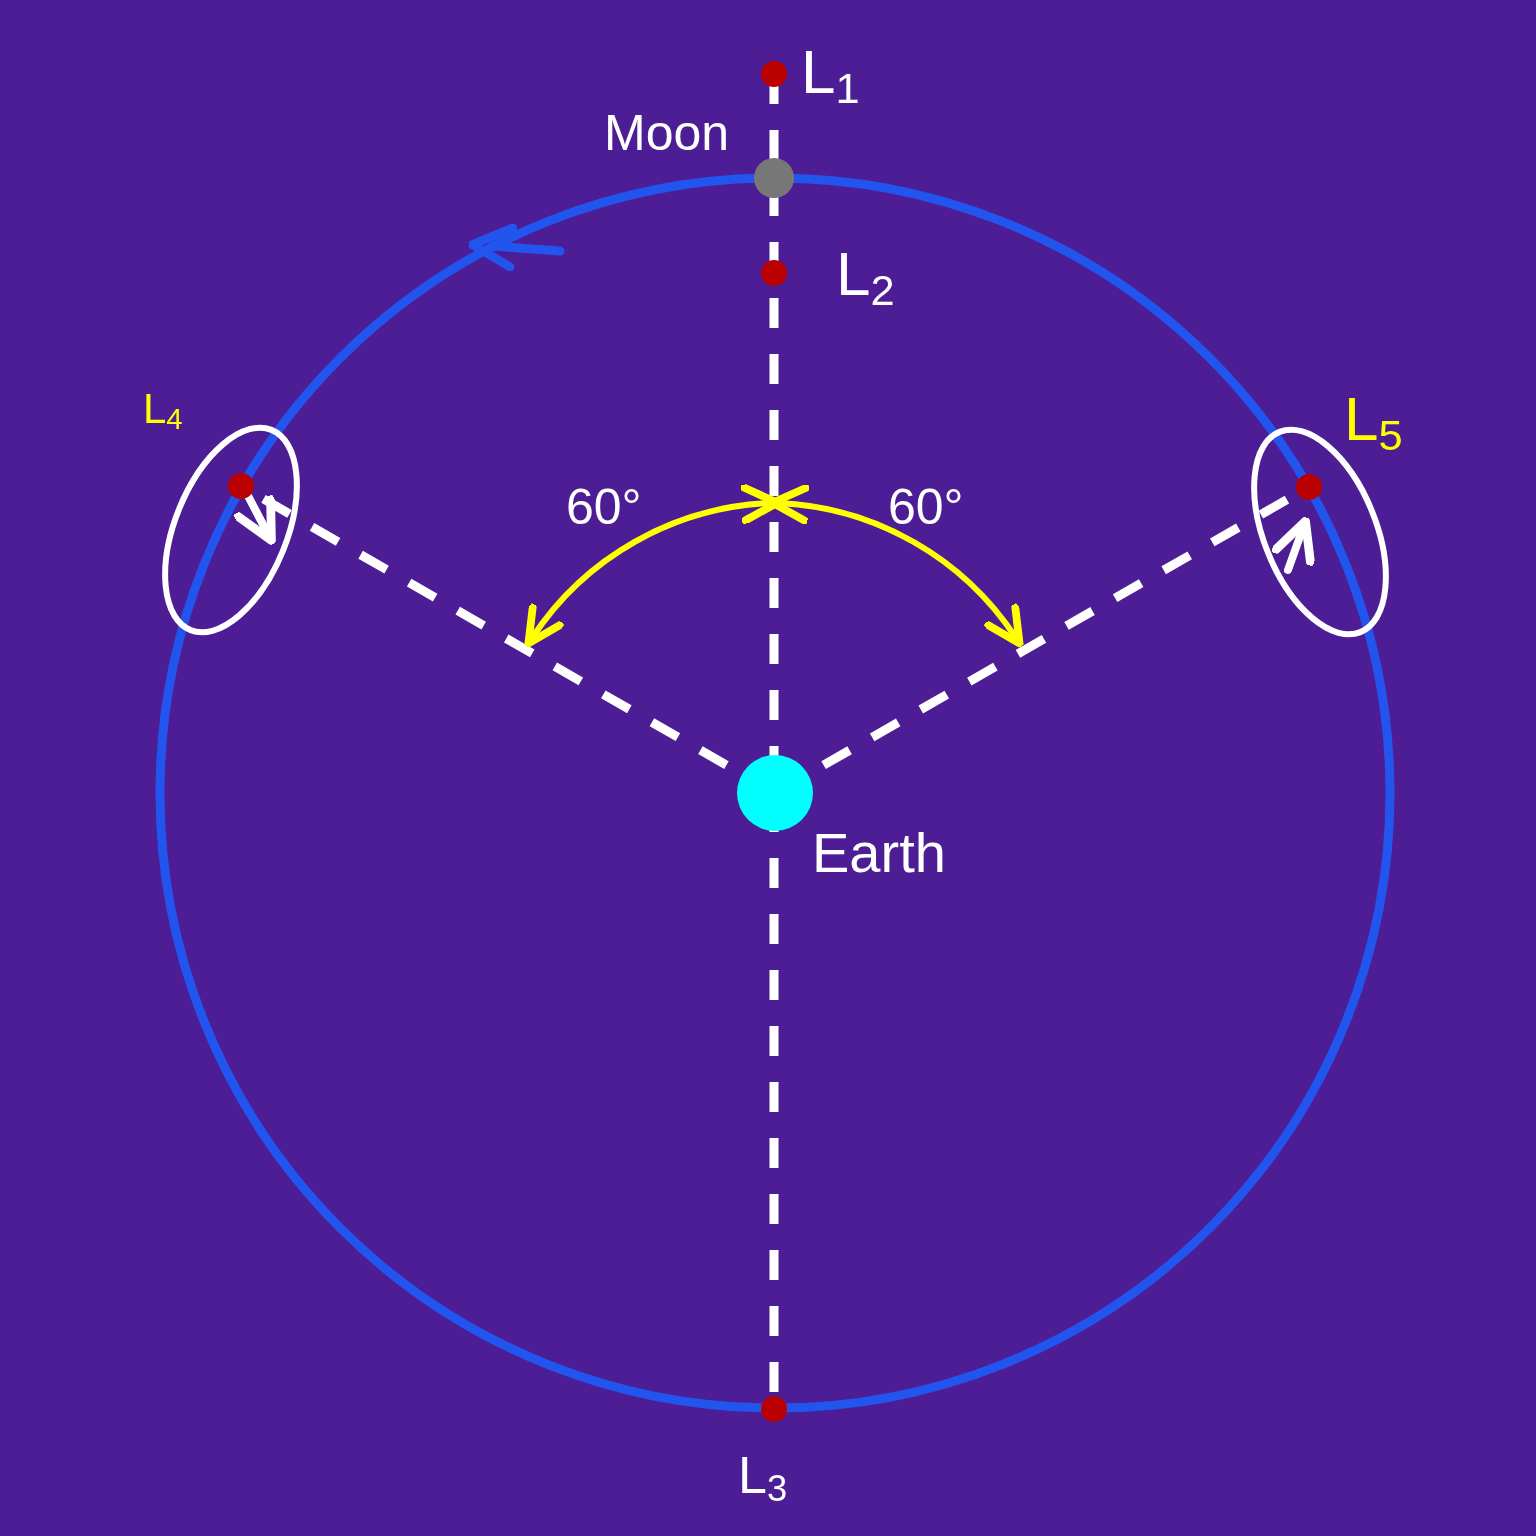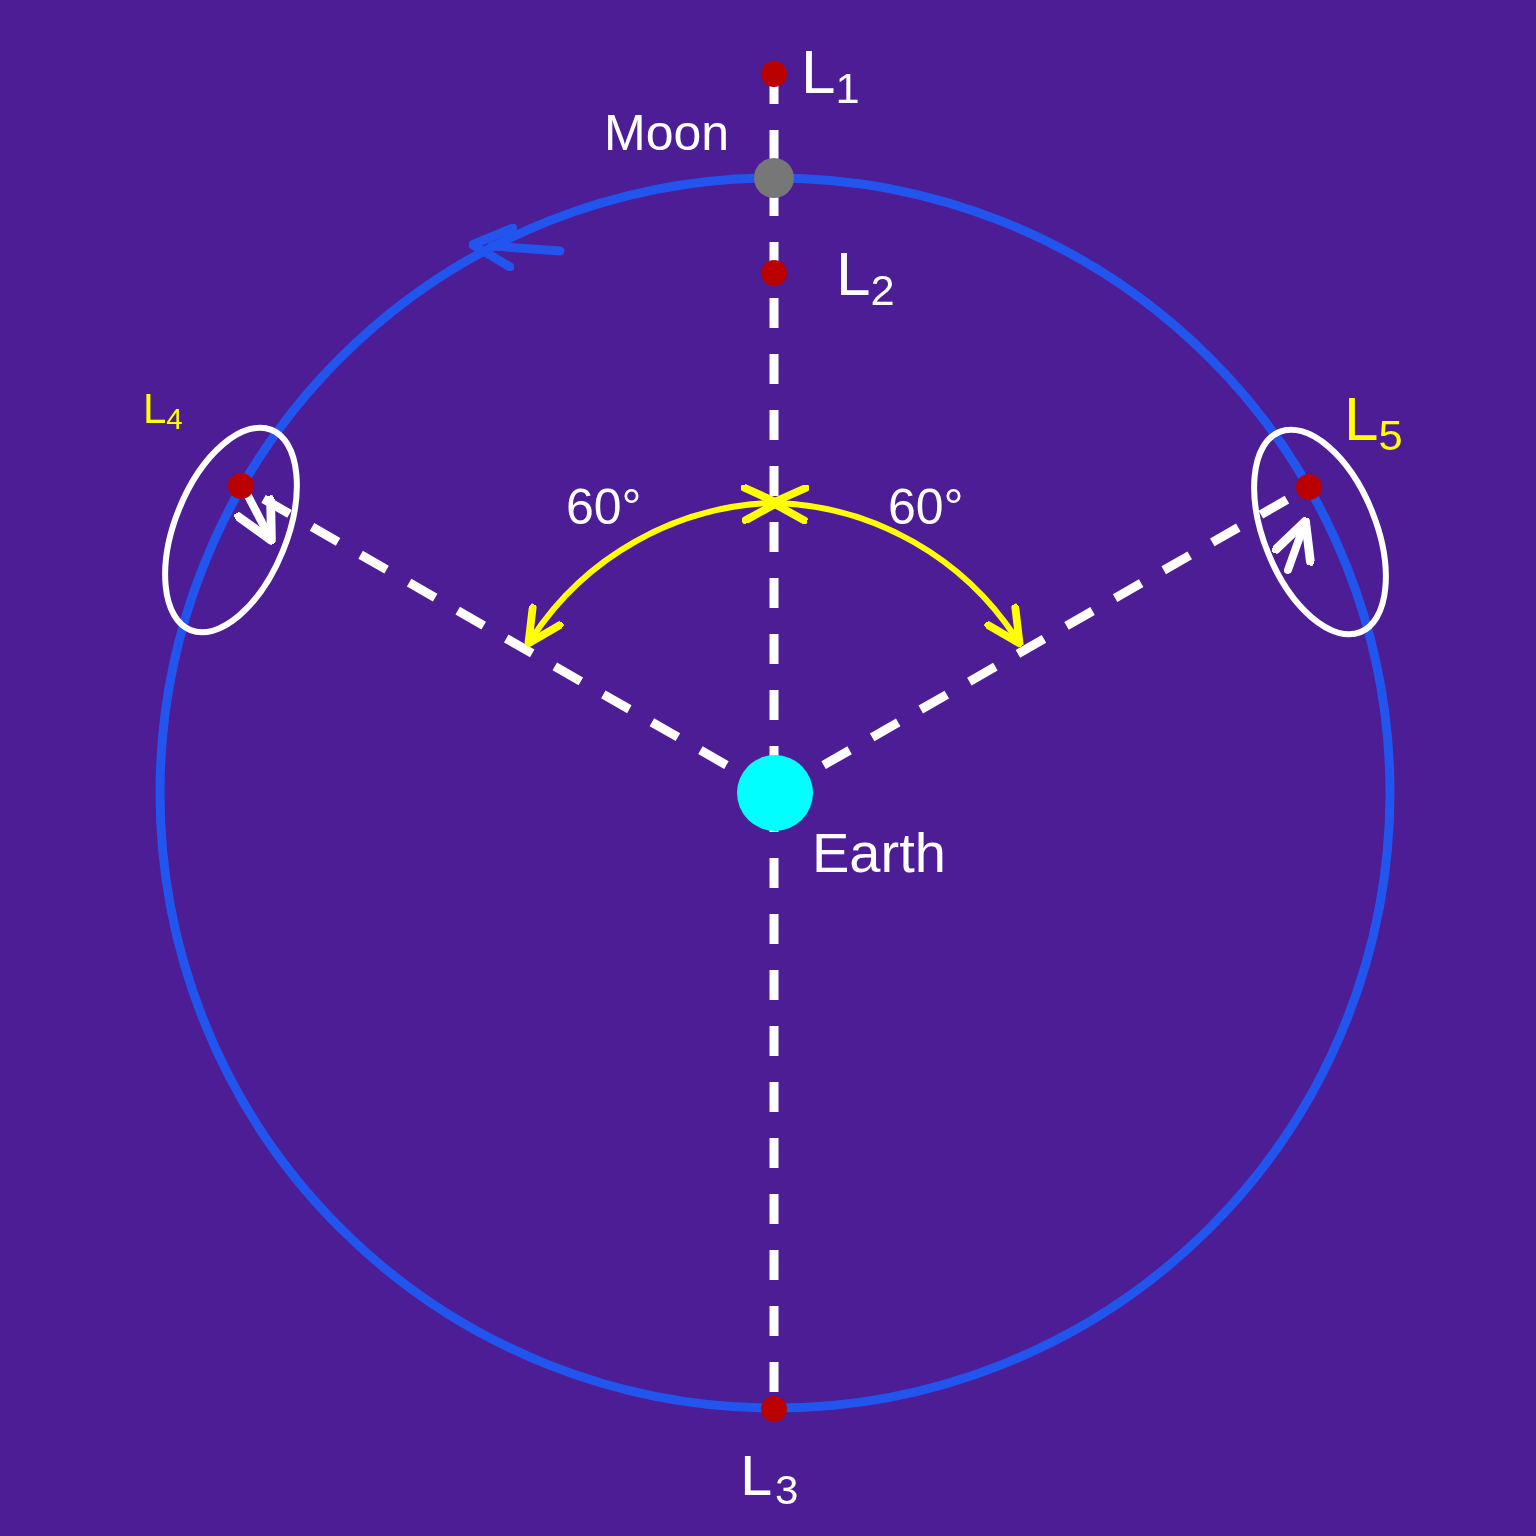--- a/index.html
+++ b/index.html
@@ -108,21 +108,21 @@
   </svg>
 
   <div class="lbl white-lbl" style="left:801px; top:41px; font-size:62px;">
     <span>L</span><span class="sub">1</span>
   </div>
 
   <div class="lbl white-lbl" style="left:807px; top:243px; font-size:62px;margin-left:29px;">
     <span>L</span><span class="sub">2</span>
   </div>
 
-  <div class="lbl white-lbl" style="left:738px; top:1449px; font-size:60px;font-family:Liberation Mono, monospace;">
+  <div class="lbl white-lbl" style="left:738px; top:1449px; font-size:52px;">
     <span>L</span><span class="sub">3</span>
   </div>
 
   <div class="lbl yellow-lbl" style="left:143px; top:388px; font-size:42px;">
     <span>L</span><span class="sub">4</span>
   </div>
 
   <div class="lbl yellow-lbl" style="left:1344px; top:388px; font-size:62px;">
     <span>L</span><span class="sub">5</span>
   </div>

